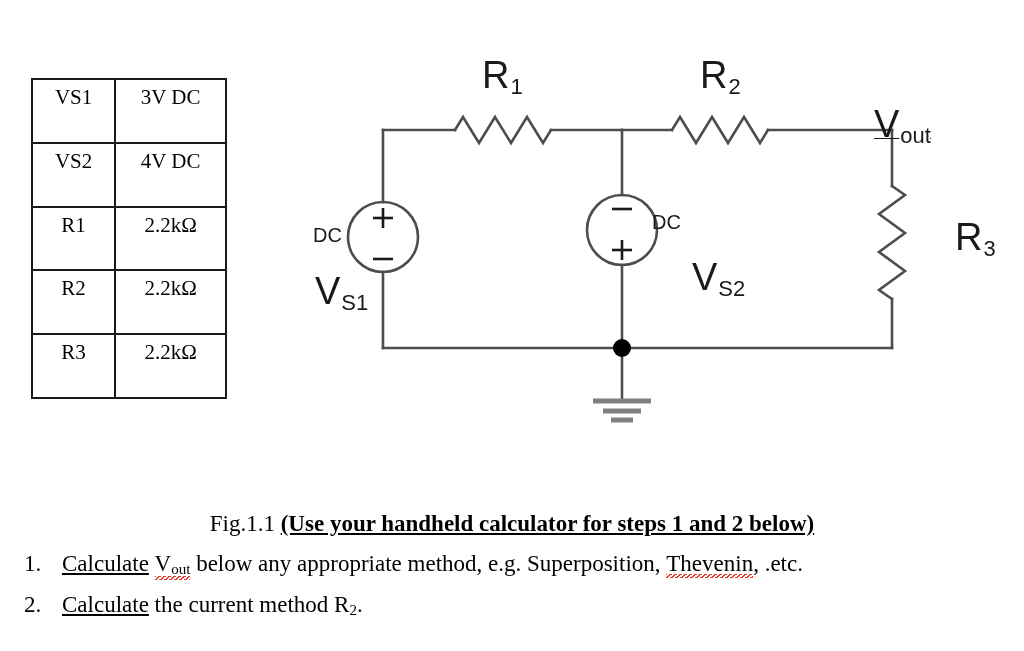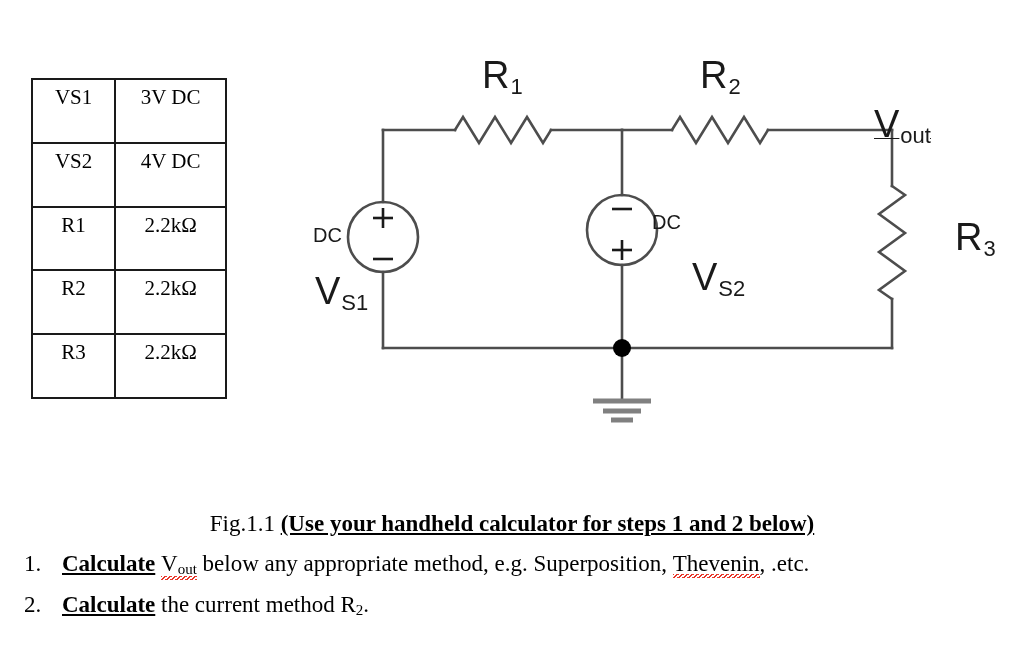--- a/index.html
+++ b/index.html
@@ -105,21 +105,21 @@
   .task-row {
     display: flex;
     align-items: baseline;
     margin-bottom: 16px;
   }
   .task-num {
     width: 38px;
     flex: 0 0 38px;
   }
   .task-text { flex: 1 1 auto; }
-  .bold-ul { font-weight: bold; text-decoration: underline; }
+  .bold-ul { font-weight: normal; text-decoration: underline; }
   .sub-txt {
     font-size: 15px;
     vertical-align: -3px;
   }
   
   .misspell {
     position: relative;
     display: inline-block;
   }
   .misspell::after {

